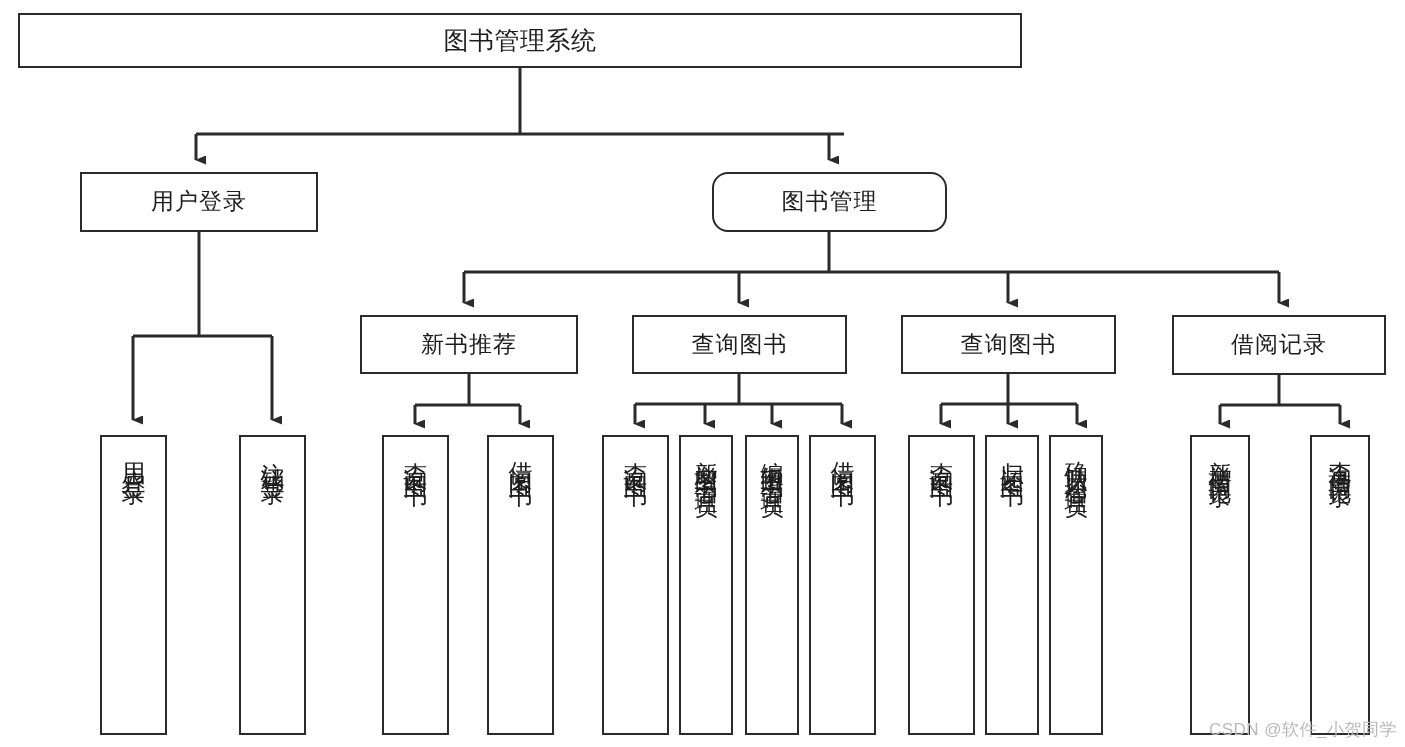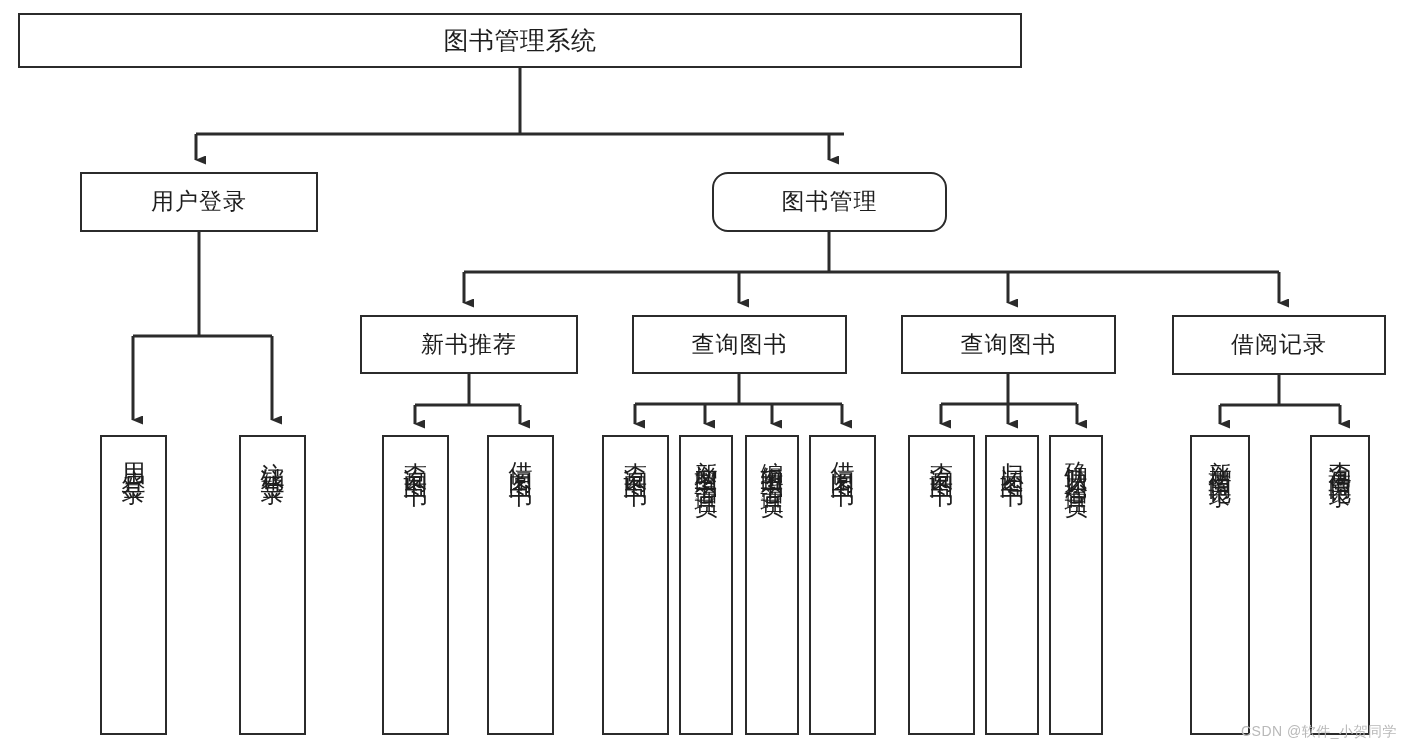--- a/index.html
+++ b/index.html
@@ -53,21 +53,21 @@
     font-size: 24px;
     letter-spacing: 7px;
     line-height: 1;
     white-space: nowrap;
   }
   .node.leaf.tall .label { font-size: 23px; letter-spacing: 5px; }
   .watermark {
     position: absolute;
     right: 8px;
     bottom: 6px;
-    font-size: 14px;
+    font-size: 17px;
     color: #b9b9b9;
     letter-spacing: 0.5px;
     z-index: 5;
     white-space: nowrap;
   }
 </style>
 </head>
 <body>
 
 <div id="canvas">

